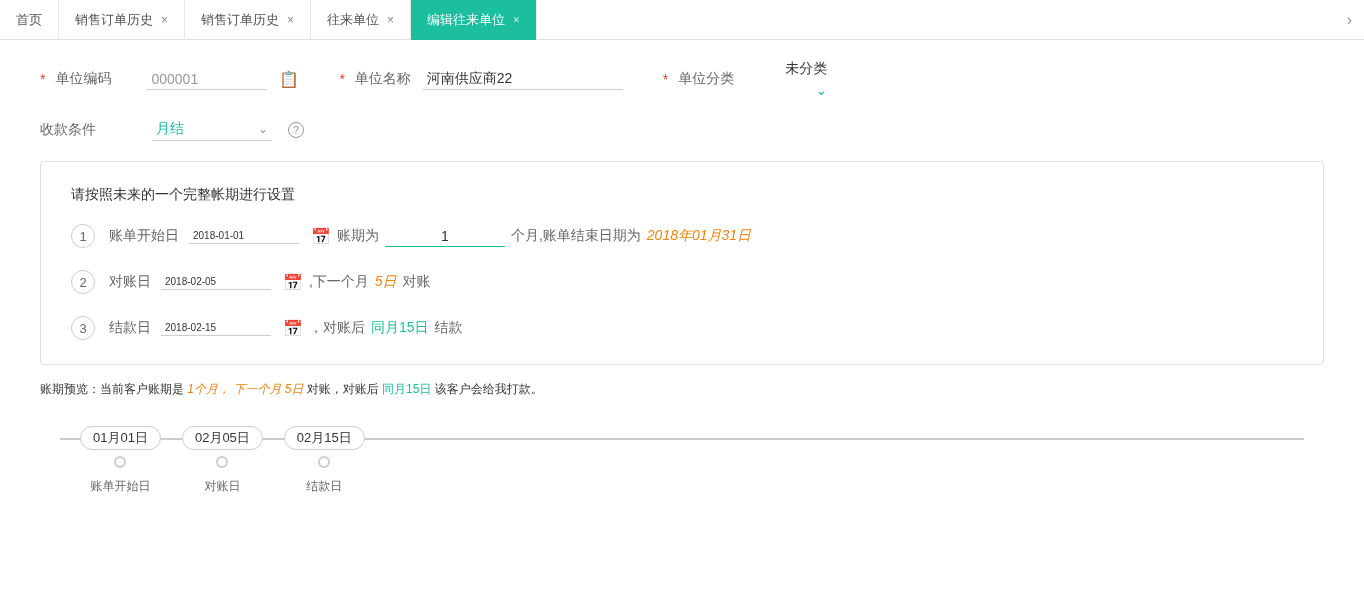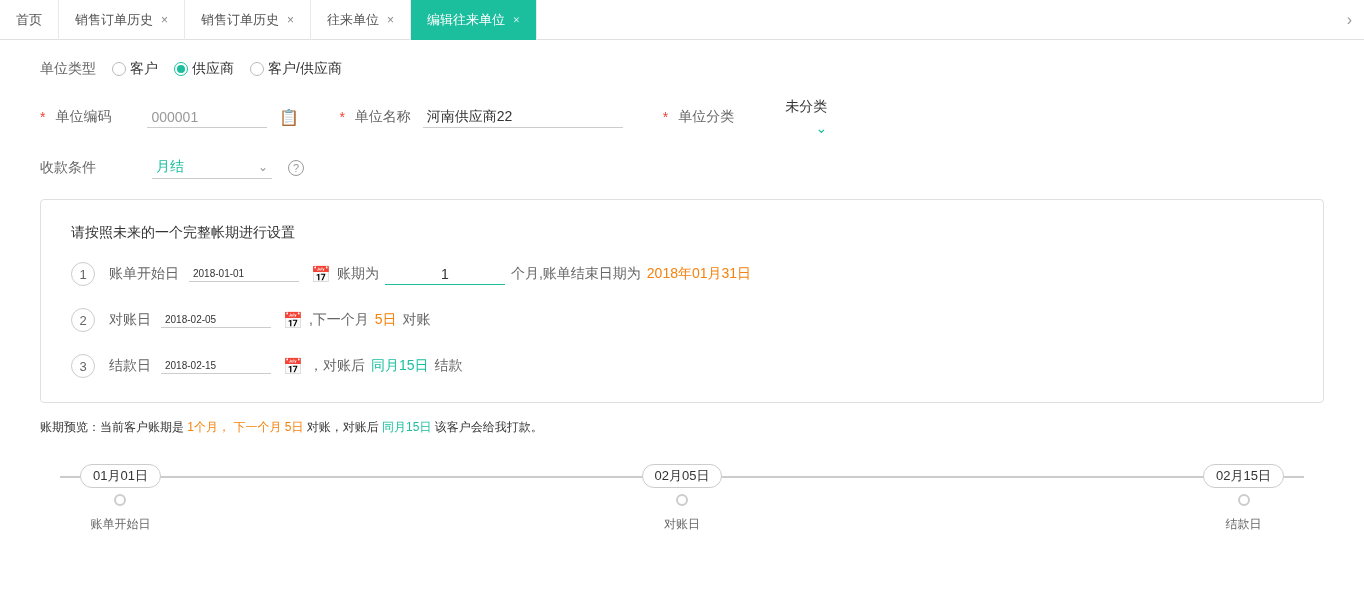--- a/index.html
+++ b/index.html
@@ -95,33 +95,33 @@
       width: 24px; height: 24px; border-radius: 50%; border: 1px solid #ccc;
       display: flex; align-items: center; justify-content: center;
       font-size: 13px; color: #666; margin-right: 14px; flex-shrink: 0;
     }
     .step-label { color: #666; margin-right: 10px; white-space: nowrap; }
     .step-content { display: flex; align-items: center; gap: 6px; flex-wrap: wrap; }
     .date-input {
       border: none; border-bottom: 1px solid #ccc; outline: none;
       font-size: 10px; color: #333; width: 110px; padding: 2px 4px; background: transparent;
     }
-    .orange-text { color: #f5820d; }
+    .orange-text { color: #f5820d; font-style: italic; }
     .teal-text { color: #1bbf9e; }
     .gray-text { color: #666; }
 
     
     .preview-row {
       margin-top: 10px; font-size: 12px; color: #333; padding-top: 6px;
     }
     .timeline-line {
       position: absolute; top: 12px; left: 20px; right: 20px; height: 2px; background: #ccc; z-index: 0;
     }
     .timeline-points {
-      display: flex; justify-content: space-between; width: 100%; position: relative; z-index: 1; gap: 21px;
+      display: flex; justify-content: flex-start; width: 100%; position: relative; z-index: 1; gap: 21px;
     }
     .tl-point {
       display: flex; flex-direction: column; align-items: center; gap: 6px;
     }
     .tl-dot {
       width: 12px; height: 12px; border-radius: 50%; border: 2px solid #ccc; background: #fff;
     }
     .tl-pill {
       border: 1px solid #ccc; border-radius: 20px; padding: 2px 12px;
       font-size: 13px; color: #333; background: #fff; white-space: nowrap;
@@ -155,37 +155,20 @@
   </div>
   <div class="tab-item active">
     <span>编辑往来单位</span>
     <span class="close-icon">×</span>
   </div>
   <div class="tab-arrow">›</div>
 </div>
 
 <div class="content">
 
-  <div class="form-row">
-    <span class="form-label">单位类型</span>
-    <div class="radio-group">
-      <div class="radio-item">
-        <div class="radio-circle"></div>
-        <span>客户</span>
-      </div>
-      <div class="radio-item">
-        <div class="radio-circle checked"></div>
-        <span>供应商</span>
-      </div>
-      <div class="radio-item">
-        <div class="radio-circle"></div>
-        <span>客户/供应商</span>
-      </div>
-    </div>
-  </div>
 
   <div class="form-row" style="gap:40px;">
 
     <div style="display:flex;align-items:center;gap:6px;">
       <span class="required-star">*</span>
       <span class="form-label">单位编码</span>
       <input class="form-input code" value="000001" readonly="" style="">
       <span class="cal-icon">📋</span>
     </div>
 

